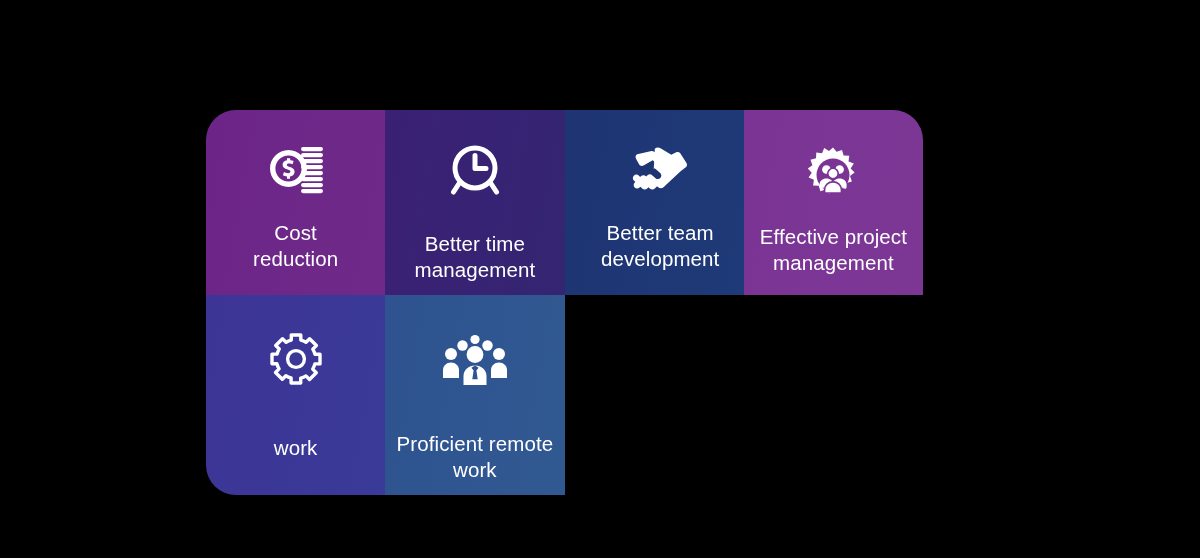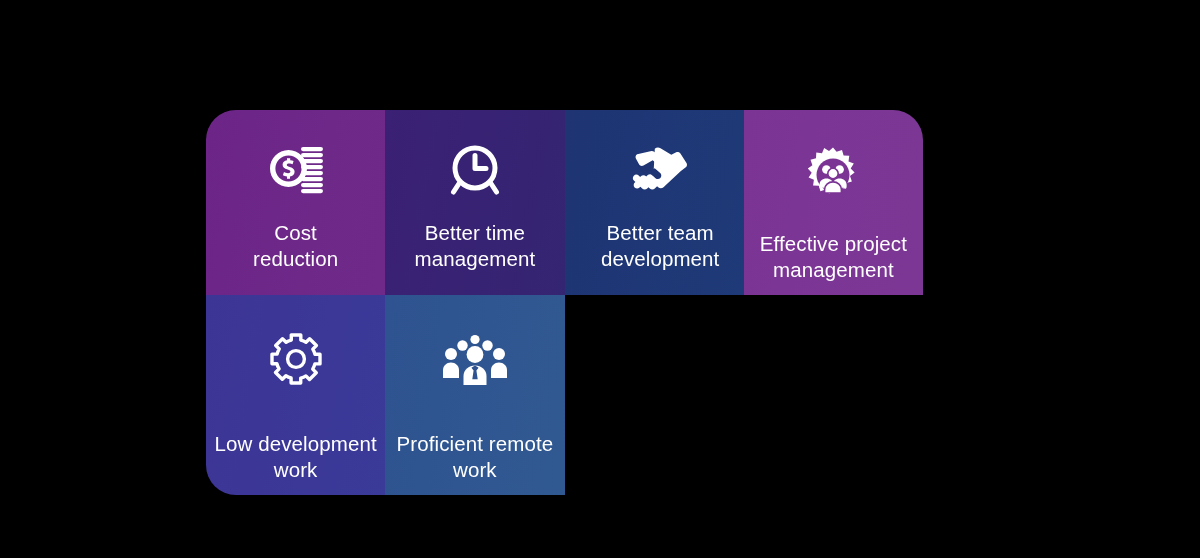--- a/index.html
+++ b/index.html
@@ -25,39 +25,39 @@
     grid-template-rows: repeat(2, 1fr);
   }
   .cell {
     position: relative;
     display: flex;
     flex-direction: column;
     align-items: center;
     justify-content: flex-start;
     padding: 30px 8px 12px;
   }
-  .cell.row2 { padding-top: 34px; justify-content: space-between; }
+  .cell.row2 { padding-top: 34px; }
   .icon-wrap {
     width: 72px; height: 62px;
     display: flex; align-items: center; justify-content: center;
     margin-bottom: 18px;
   }
   .icon-wrap svg { display: block; }
   .cell-label {
     color: #ffffff;
     font-size: 20.5px;
     line-height: 26px;
     text-align: center;
     letter-spacing: 0.1px;
     font-weight: 400;
     max-width: 180px;
   }
   
   .c1 { background: linear-gradient(100deg, #6c2587 0%, #6f2a89 100%); }
-  .c2 { background: linear-gradient(100deg, #3b2074 0%, #342572 100%); }
+  .c2 { background: linear-gradient(100deg, #3b2074 0%, #342572 100%); justify-content: space-between; }
   .c3 { background: linear-gradient(100deg, #2a2581 0%, #272b83 100%); }
   .c4 { background: linear-gradient(100deg, #1e3473 0%, #1f3a78 100%); padding-left: 20px; }
   .c5 { background: linear-gradient(100deg, #7b3494 0%, #7c3795 100%); }
   .c6 { background: linear-gradient(100deg, #4e3d92 0%, #4a3d92 100%); }
   .c7 { background: linear-gradient(100deg, #3d3595 0%, #3a3a99 100%); }
   .c8 { background: linear-gradient(100deg, #2e5390 0%, #315991 100%); gap: 22px; }
 </style>
 </head>
 <body>
 
@@ -138,21 +138,21 @@
 
 
     <div class="cell c7 row2">
       <div class="icon-wrap">
         <svg width="56" height="56" viewBox="0 0 56 56" fill="none" stroke="#fff" stroke-width="3.4" stroke-linejoin="round">
           <path d="M23.2 3h9.6v5.1c1.9.5 3.6 1.2 5.2 2.2l3.6-3.6 6.8 6.8-3.6 3.6c1 1.6 1.7 3.3 2.2 5.2H52v9.6h-5.1c-.5 1.9-1.2 3.6-2.2 5.2l3.6 3.6-6.8 6.8-3.6-3.6c-1.6 1-3.3 1.7-5.2 2.2V51h-9.6v-5.1c-1.9-.5-3.6-1.2-5.2-2.2l-3.6 3.6-6.8-6.8 3.6-3.6c-1-1.6-1.7-3.3-2.2-5.2H4v-9.6h5.1c.5-1.9 1.2-3.6 2.2-5.2L7.7 13.5l6.8-6.8 3.6 3.6c1.6-1 3.3-1.7 5.2-2.2V3z"></path>
           <circle cx="28" cy="27" r="8.4"></circle>
         </svg>
       </div>
       <div class="cell-label">
-        <span>Low development</span><br>
+        <br>
         <span>work</span>
       </div>
     </div>
 
     <div class="cell c8 row2">
       <div class="icon-wrap">
         <svg width="64" height="52" viewBox="0 0 64 52" fill="#fff">
           <circle cx="32" cy="5.5" r="4.6"></circle>
           <circle cx="19.5" cy="11.5" r="5.2"></circle>
           <circle cx="44.5" cy="11.5" r="5.2"></circle>

